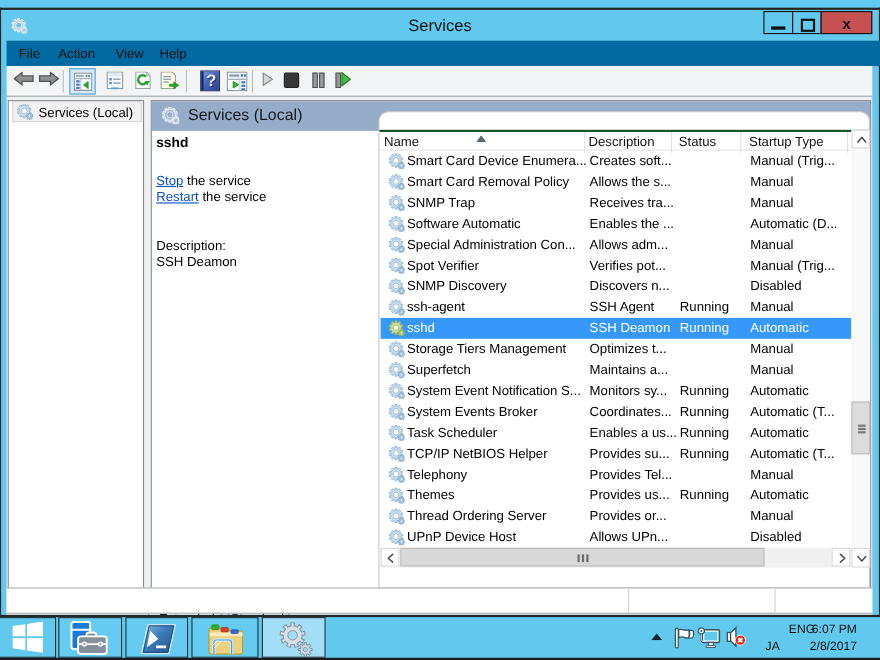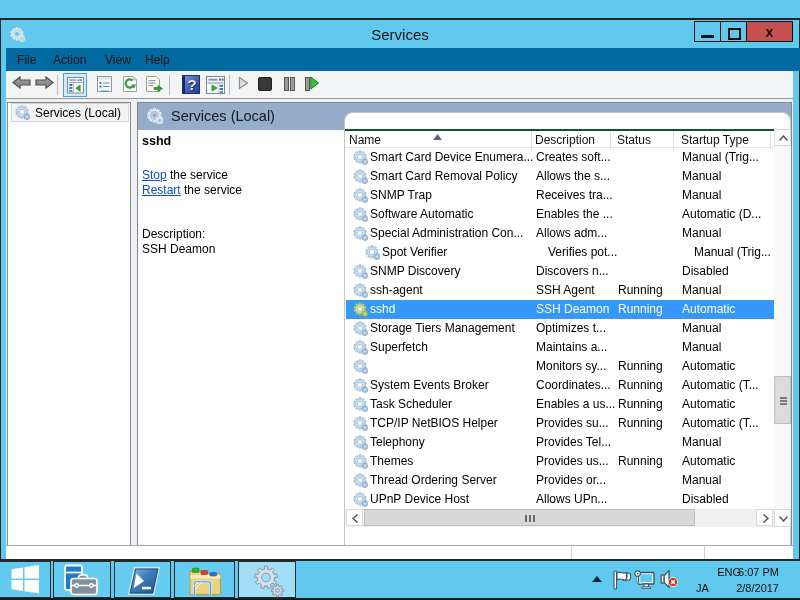--- a/index.html
+++ b/index.html
@@ -1,20 +1,20 @@
 <!DOCTYPE html>
 <html><head>
 <meta charset="utf-8">
 <style>
 html,body{margin:0;padding:0;}
 #screen{position:relative;width:800px;height:600px;overflow:hidden;
   font-family:"Liberation Sans",sans-serif;background:#62c9ee;}
 .abs{position:absolute;}
 
-#win{position:absolute;left:0;top:18px;width:800px;height:532px;background:#62c9ee;}
+#win{position:absolute;left:0;top:7px;width:800px;height:532px;background:#62c9ee;}
 #winTopBorder{position:absolute;left:0;top:0;width:800px;height:2px;background:#262626;}
 #winLeft{position:absolute;left:0;top:0;width:1px;height:559px;background:#262626;}
 #winRight{position:absolute;right:0;top:0;width:1px;height:559px;background:#262626;}
 #title{position:absolute;left:0;top:2px;width:800px;height:28px;}
 #titleText{position:absolute;left:0;top:6px;width:800px;text-align:center;
   font-size:15px;color:#111;}
 .capBtn{position:absolute;top:1px;height:21px;border:1px solid #111;box-sizing:border-box;}
 #btnMin{left:694px;width:27px;}
 #btnMax{left:720px;width:27px;}
 #btnClose{left:746px;width:47px;background:#c75050;}
@@ -280,21 +280,21 @@
 </div>
 <div class="row" style="top:76px;">
 <svg class="ric" width="15" height="15" viewBox="0 0 15 15">
                   <use href="#gearrow"></use>
                 </svg>
 <span class="cn">Special Administration Con...</span>
                 <span class="cd">Allows adm...</span>
                 <span class="cs"></span>
                 <span class="ct">Manual</span>
 </div>
-<div class="row" style="top:95px;margin-left:12px;">
+<div class="row" style="top:95px;">
 <svg class="ric" width="15" height="15" viewBox="0 0 15 15">
                   <use href="#gearrow"></use>
                 </svg>
 <span class="cn">Spot Verifier</span>
                 <span class="cd">Verifies pot...</span>
                 <span class="cs"></span>
                 <span class="ct">Manual (Trig...</span>
 </div>
 <div class="row" style="top:114px;">
 <svg class="ric" width="15" height="15" viewBox="0 0 15 15">
@@ -338,20 +338,21 @@
                 </svg>
 <span class="cn">Superfetch</span>
                 <span class="cd">Maintains a...</span>
                 <span class="cs"></span>
                 <span class="ct">Manual</span>
 </div>
 <div class="row" style="top:209px;">
 <svg class="ric" width="15" height="15" viewBox="0 0 15 15">
                   <use href="#gearrow"></use>
                 </svg>
+<span class="cn">System Event Notification S...</span>
                 <span class="cd">Monitors sy...</span>
                 <span class="cs">Running</span>
                 <span class="ct">Automatic</span>
 </div>
 <div class="row" style="top:228px;">
 <svg class="ric" width="15" height="15" viewBox="0 0 15 15">
                   <use href="#gearrow"></use>
                 </svg>
 <span class="cn">System Events Broker</span>
                 <span class="cd">Coordinates...</span>

